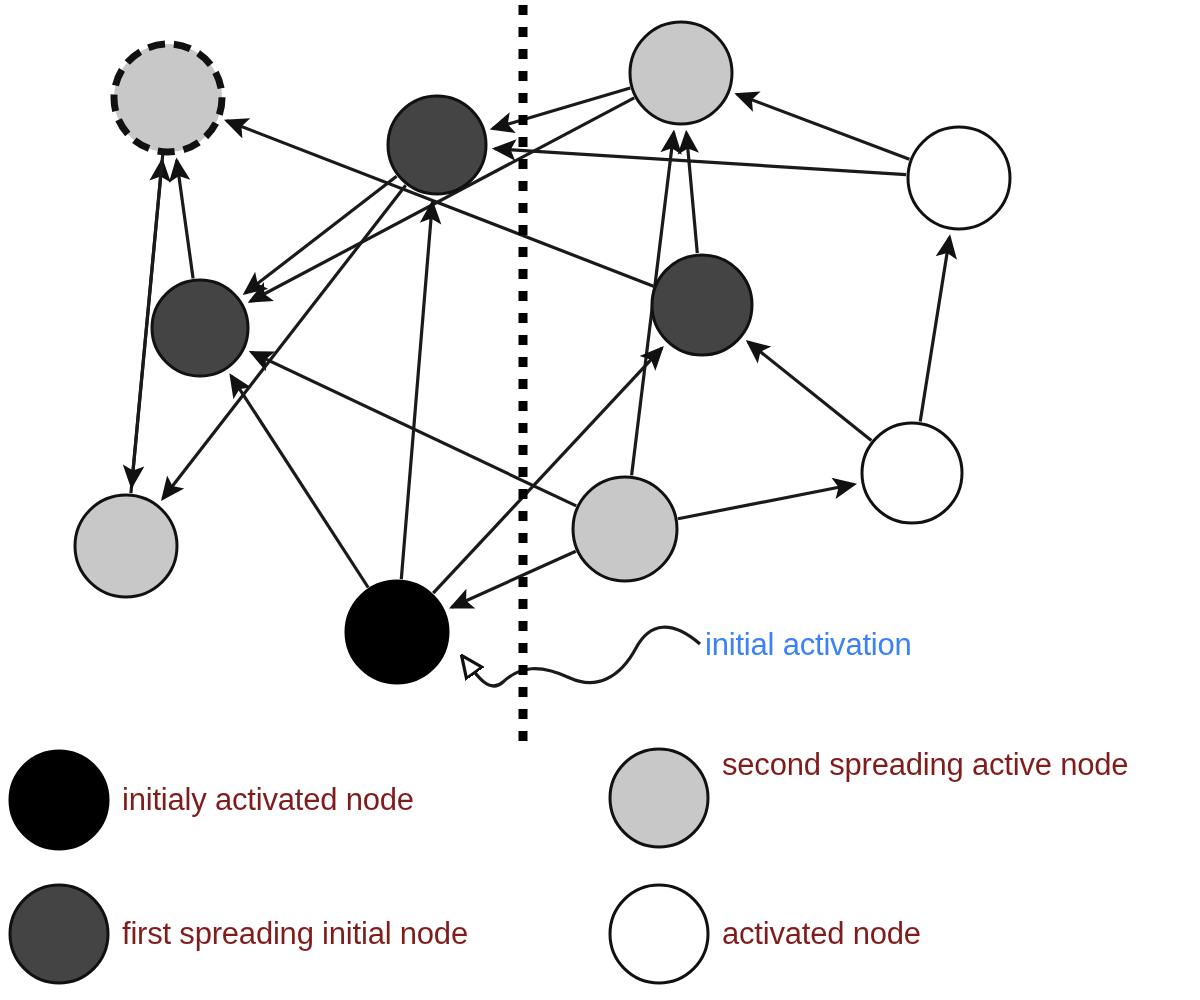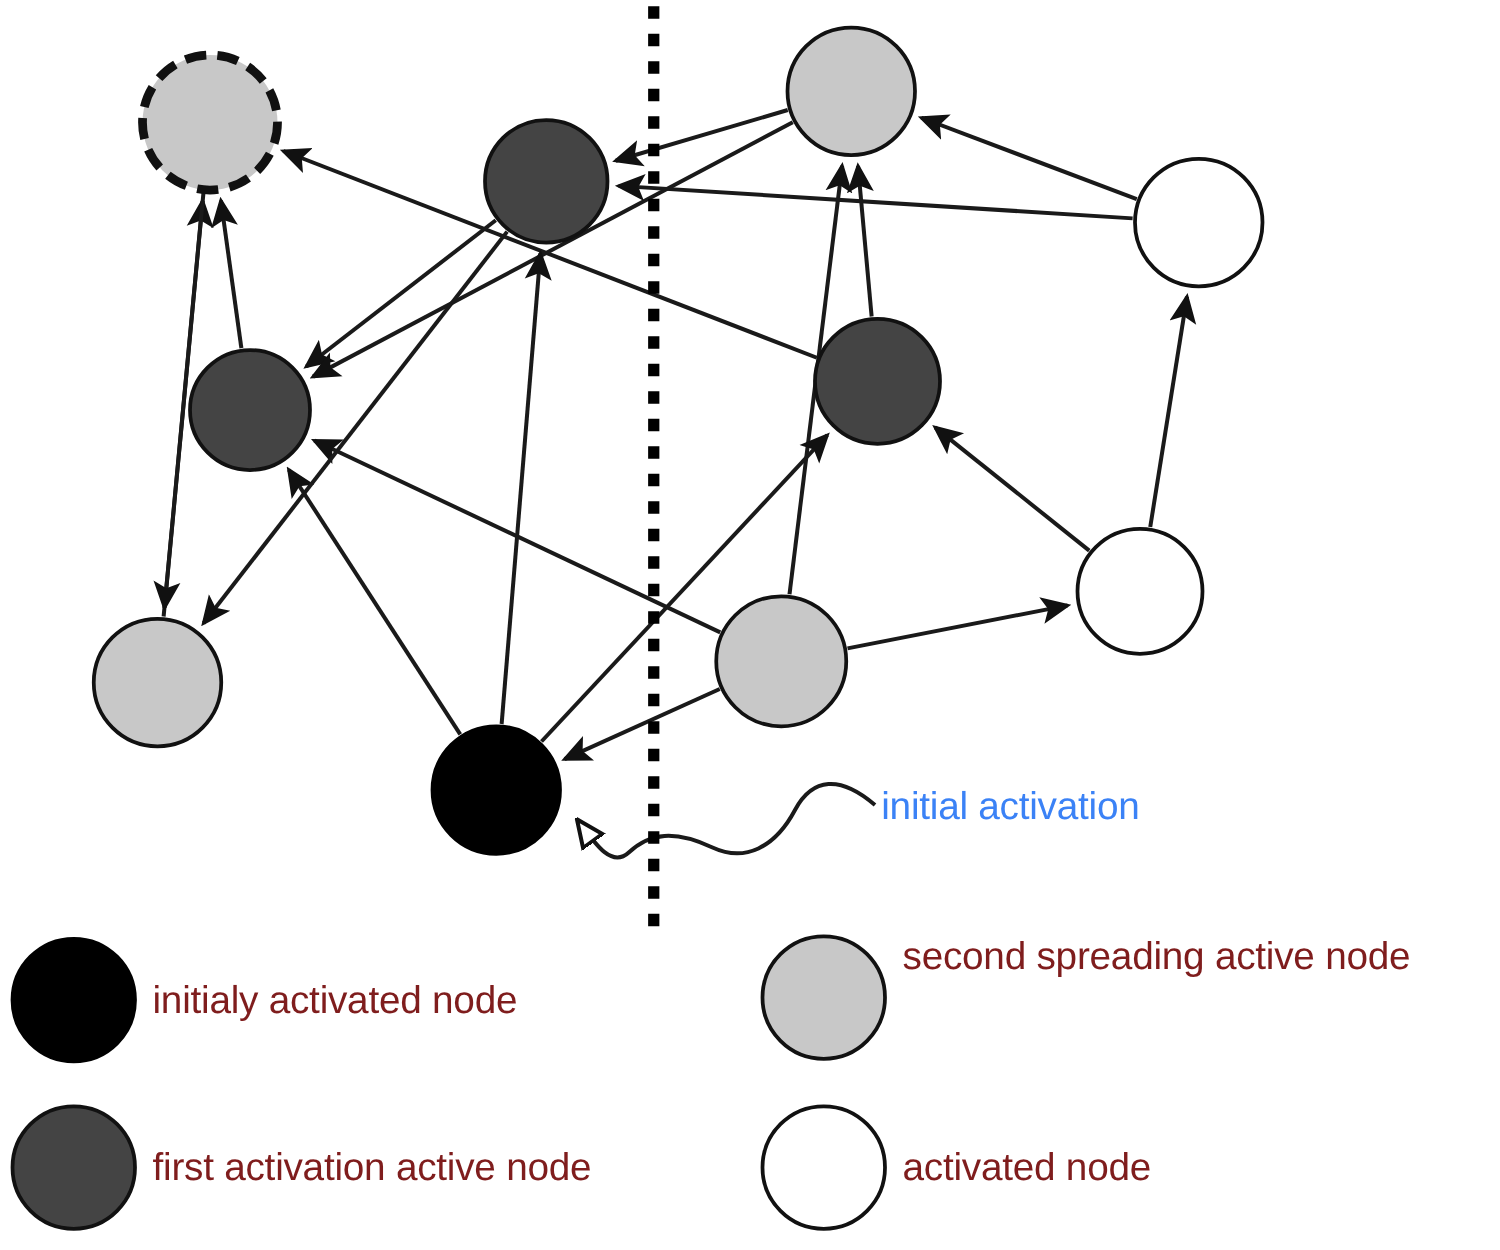--- a/index.html
+++ b/index.html
@@ -98,18 +98,18 @@
         <circle cx="59" cy="800" r="49" fill="#000000" stroke="#000000" stroke-width="3"></circle>
         <circle cx="659" cy="798" r="49" fill="#c8c8c8" stroke="#111111" stroke-width="3"></circle>
         <circle cx="59" cy="934" r="49" fill="#444444" stroke="#111111" stroke-width="3"></circle>
         <circle cx="659" cy="934" r="49" fill="#ffffff" stroke="#111111" stroke-width="3"></circle>
       </g>
   </svg>
 
   <div id="labels-layer">
       <div class="legend-label" style="left: 122px; top: 782px;">initialy activated node</div>
       <div class="legend-label" style="left: 722px; top: 747px;">second spreading active node</div>
-      <div class="legend-label" style="left: 122px; top: 916px;">first activation active node</div>
+      <div class="legend-label" style="left: 122px; top: 916px;">first spreading initial node</div>
       <div class="legend-label" style="left: 722px; top: 916px;">activated node</div>
       <div class="annot-label" style="left: 705px; top: 627px;">initial activation</div>
     </div>
 
 </div>
 
 </body></html>

